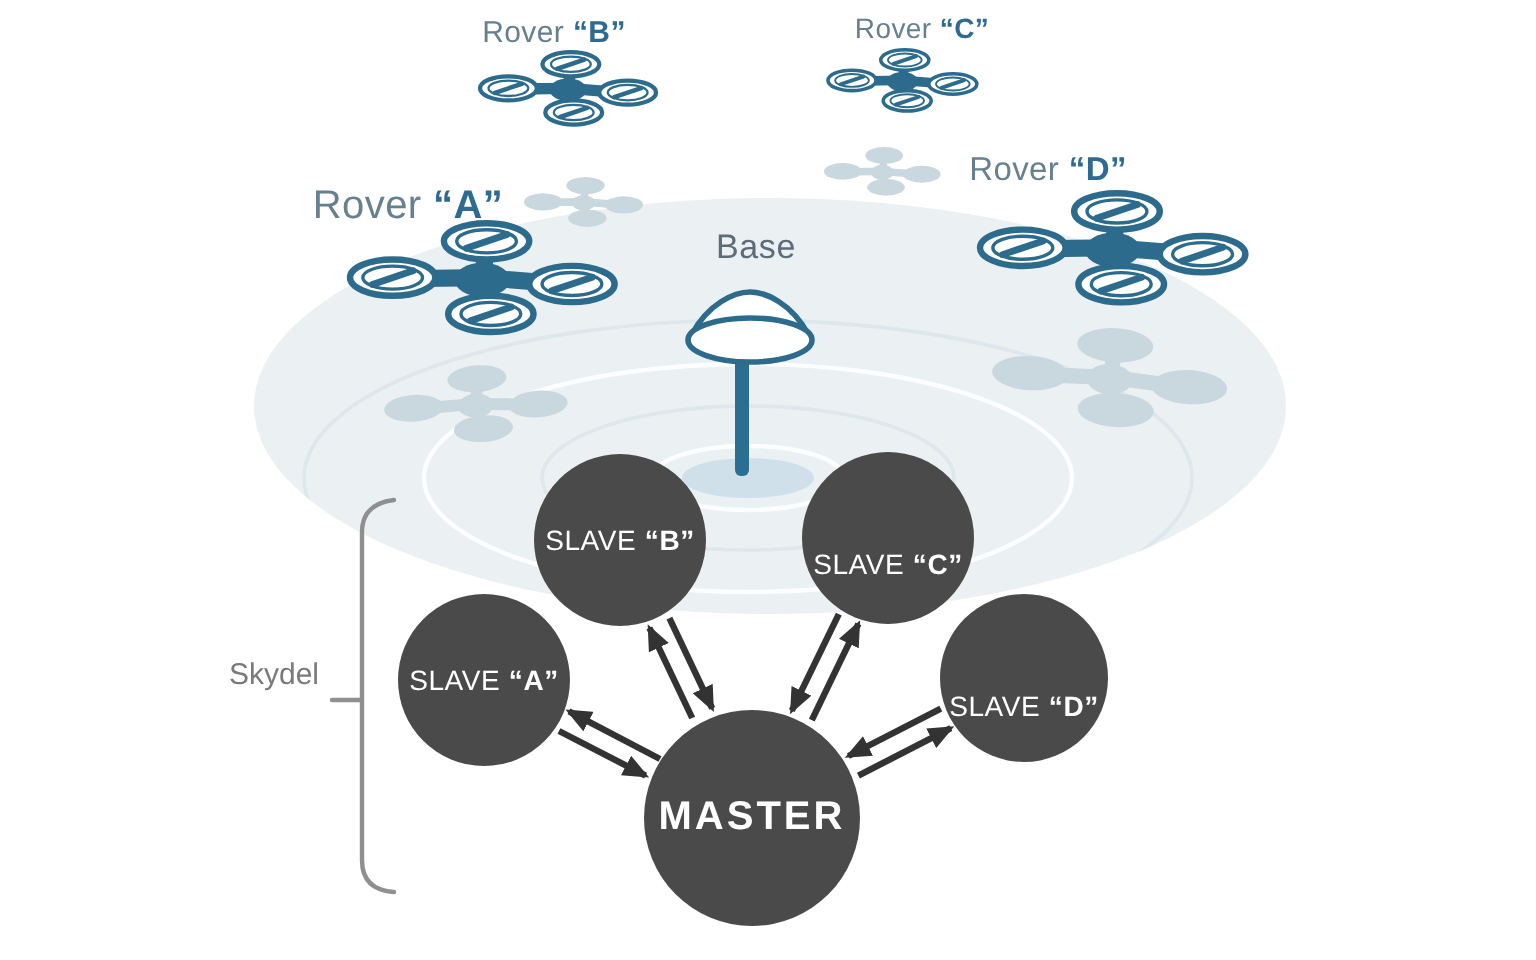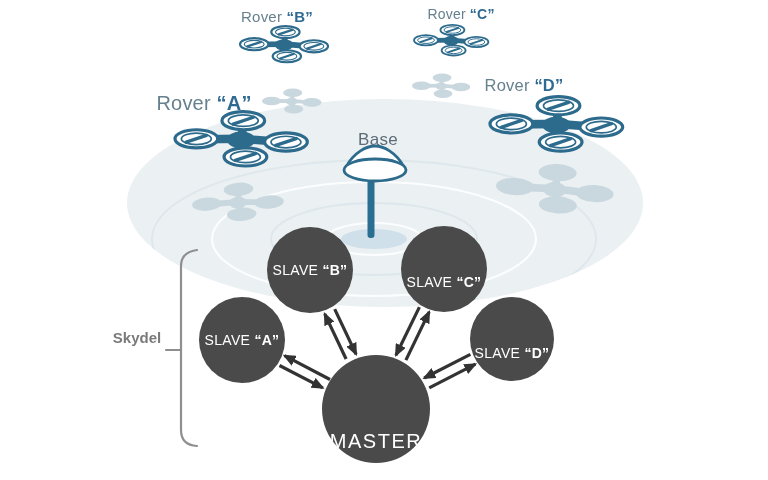--- a/index.html
+++ b/index.html
@@ -33,30 +33,30 @@
     position:absolute;transform:translateX(-50%);white-space:nowrap;
     color:var(--label-blue-soft);font-size:15px;letter-spacing:.2px;
   }
   .rover-label b{color:var(--label-blue);font-weight:700;}
   .base-label{
     position:absolute;transform:translateX(-50%);white-space:nowrap;
     color:var(--base-text);font-size:17px;letter-spacing:.3px;
   }
   .group-label{
     position:absolute;left:76px;top:326px;width:122px;text-align:center;
-    color:var(--skydel-text);font-size:15px;font-weight:700;line-height:23px;
+    color:var(--skydel-text);font-size:15px;font-weight:400;line-height:23px;
   }
   .node-label{
     position:absolute;transform:translate(-50%,-50%);white-space:nowrap;
     color:var(--node-text);font-size:14px;letter-spacing:.3px;font-weight:400;
   }
   .node-label b{font-weight:700;}
   .master-label{
     position:absolute;transform:translate(-50%,-50%);white-space:nowrap;
-    color:var(--node-text);font-size:20px;letter-spacing:1.5px;font-weight:400;margin-top:32px;
+    color:var(--node-text);font-size:20px;letter-spacing:1.5px;font-weight:700;
   }
 </style>
 </head>
 <body>
 
 <div id="stage">
 
   <svg id="scene" width="768" height="480" viewBox="0 0 768 480">
     <defs>
       <marker id="ah" markerUnits="userSpaceOnUse" markerWidth="13" markerHeight="11" refX="11" refY="5.5" orient="auto">
@@ -169,21 +169,21 @@
   </div>
   <div class="rover-label" style="left:461px;top:6px;font-size:14px">
     <span>Rover</span>
     <b>“C”</b>
   </div>
   <div class="rover-label" style="left:524px;top:76px;font-size:16.5px">
     <span>Rover</span>
     <b>“D”</b>
   </div>
 
-  <div class="base-label" style="left:378px;top:130px">Base</div>
+  <div class="base-label" style="left:378px;top:114px">Base</div>
 
   <div class="group-label">
     <div>Skydel</div>
   </div>
 
   <div class="node-label" style="left:242px;top:340px">
     <span>SLAVE</span>
     <b>“A”</b>
   </div>
   <div class="node-label" style="left:310px;top:270px">

